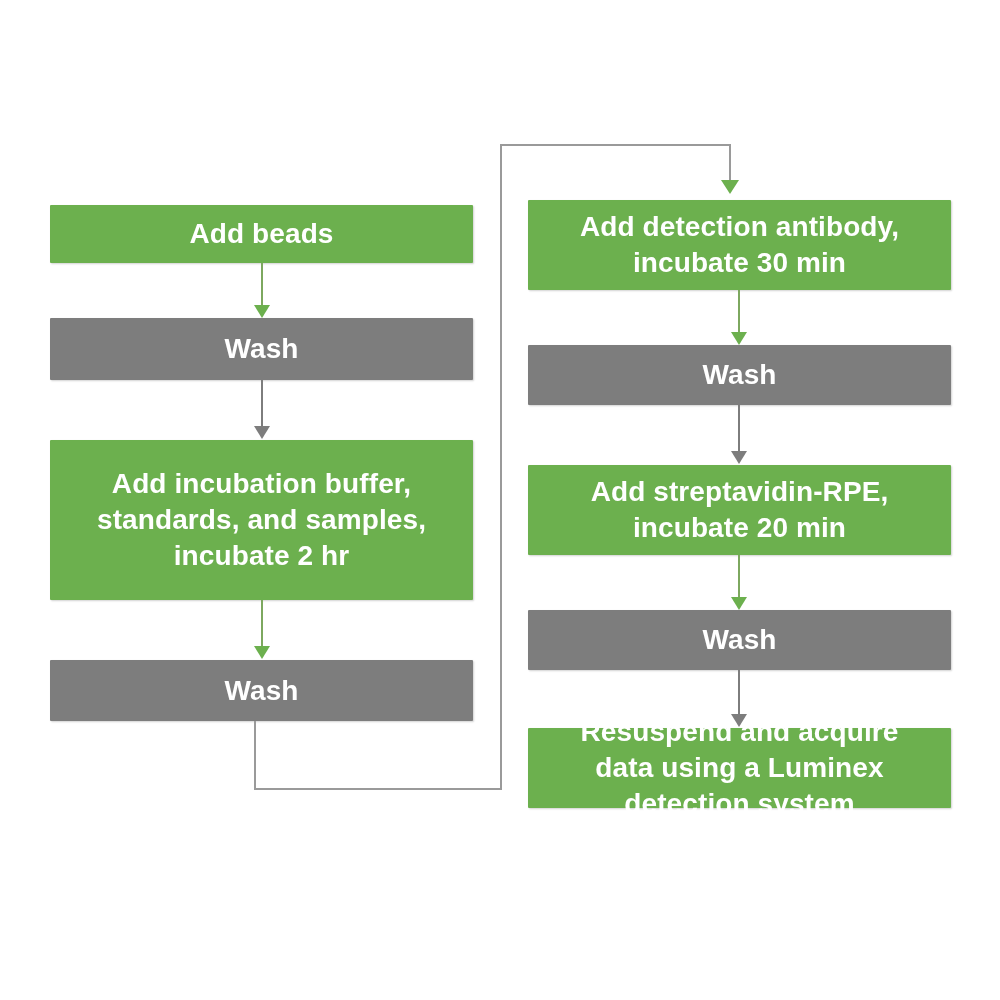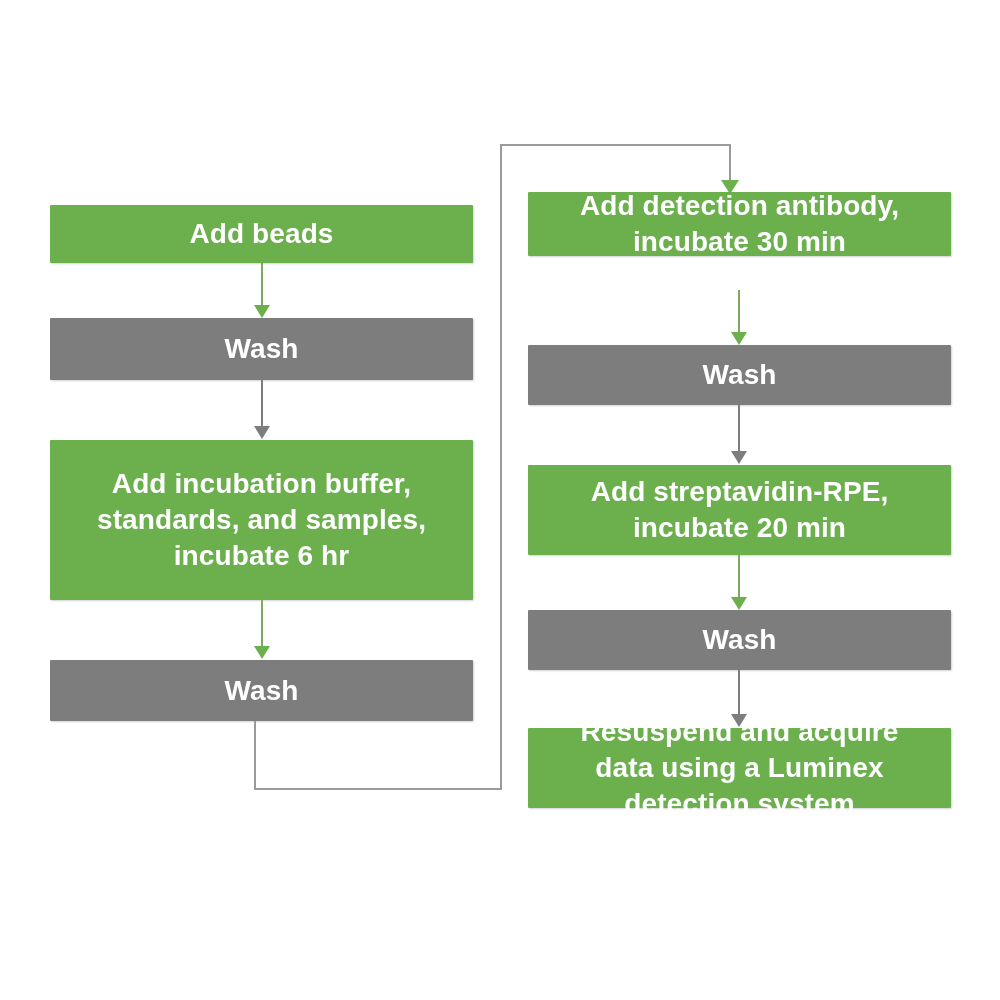--- a/index.html
+++ b/index.html
@@ -101,21 +101,21 @@
   </div>
 
   <div class="arrow gray" style="left:261px; top:380px; width:2px; height:60px;">
     <div class="shaft" style="height:48px;"></div>
     <div class="head" style="top:46px;"></div>
   </div>
 
   <div class="node green" style="left:50px; top:440px; width:423px; height:160px;">
     <span class="label">Add incubation buffer,
 standards, and samples,
-incubate 6 hr</span>
+incubate 2 hr</span>
   </div>
 
   <div class="arrow green" style="left:261px; top:600px; width:2px; height:60px;">
     <div class="shaft" style="height:48px;"></div>
     <div class="head" style="top:46px;"></div>
   </div>
 
   <div class="node gray small" style="left:50px; top:660px; width:423px; height:61px;">
     <span class="label">Wash</span>
   </div>
@@ -127,21 +127,21 @@
     <div class="elbow-seg" style="left:254px; top:788px; width:248px; height:2px;"></div>
 
     <div class="elbow-seg" style="left:500px; top:144px; width:2px; height:646px;"></div>
 
     <div class="elbow-seg" style="left:500px; top:144px; width:231px; height:2px;"></div>
 
     <div class="elbow-seg" style="left:729px; top:144px; width:2px; height:38px;"></div>
     <div class="elbow-head" style="left:721px; top:180px;"></div>
   </div>
 
-  <div class="node green" style="left:528px; top:192px; width:423px; height:64px;">
+  <div class="node green" style="left:528px; top:200px; width:423px; height:90px;">
     <span class="label">Add detection antibody,
 incubate 30 min</span>
   </div>
 
   <div class="arrow green" style="left:738px; top:290px; width:2px; height:55px;">
     <div class="shaft" style="height:44px;"></div>
     <div class="head" style="top:42px;"></div>
   </div>
 
   <div class="node gray small" style="left:528px; top:345px; width:423px; height:60px;">

